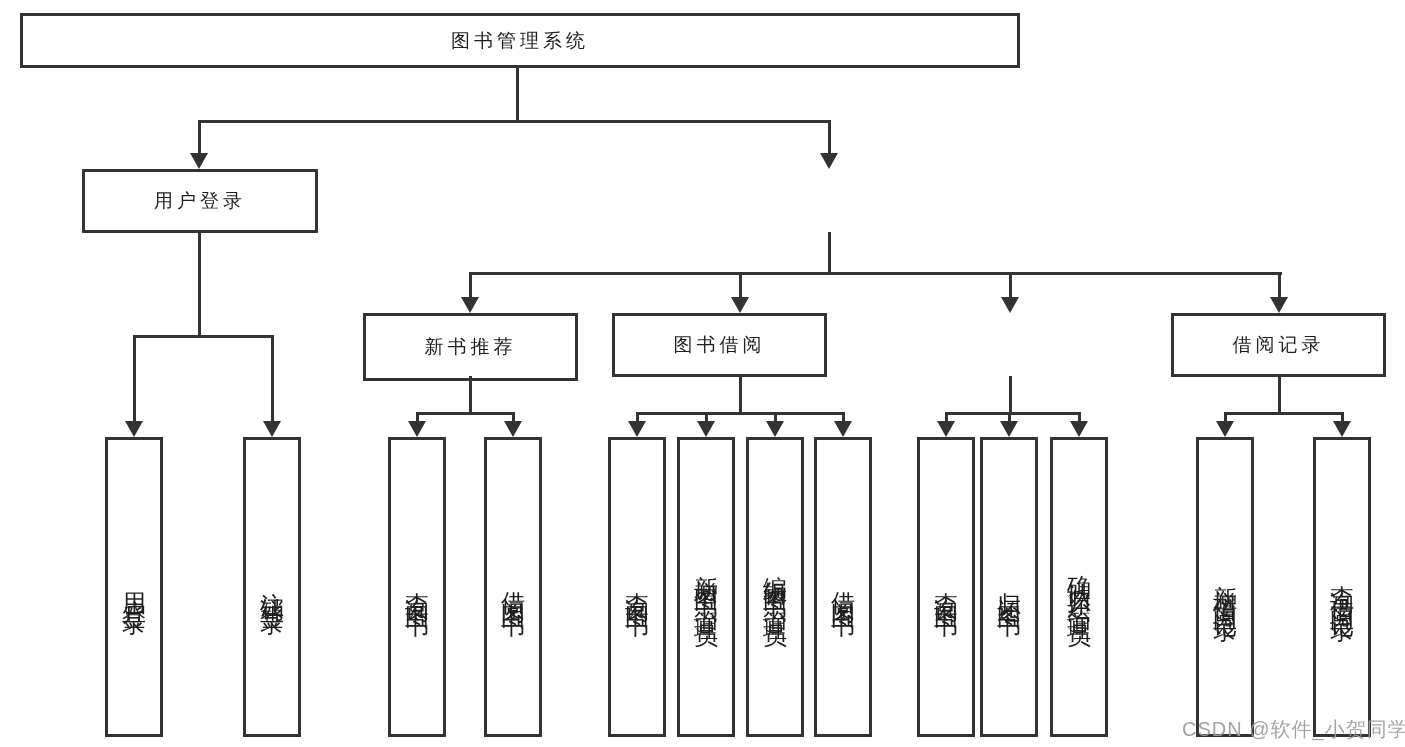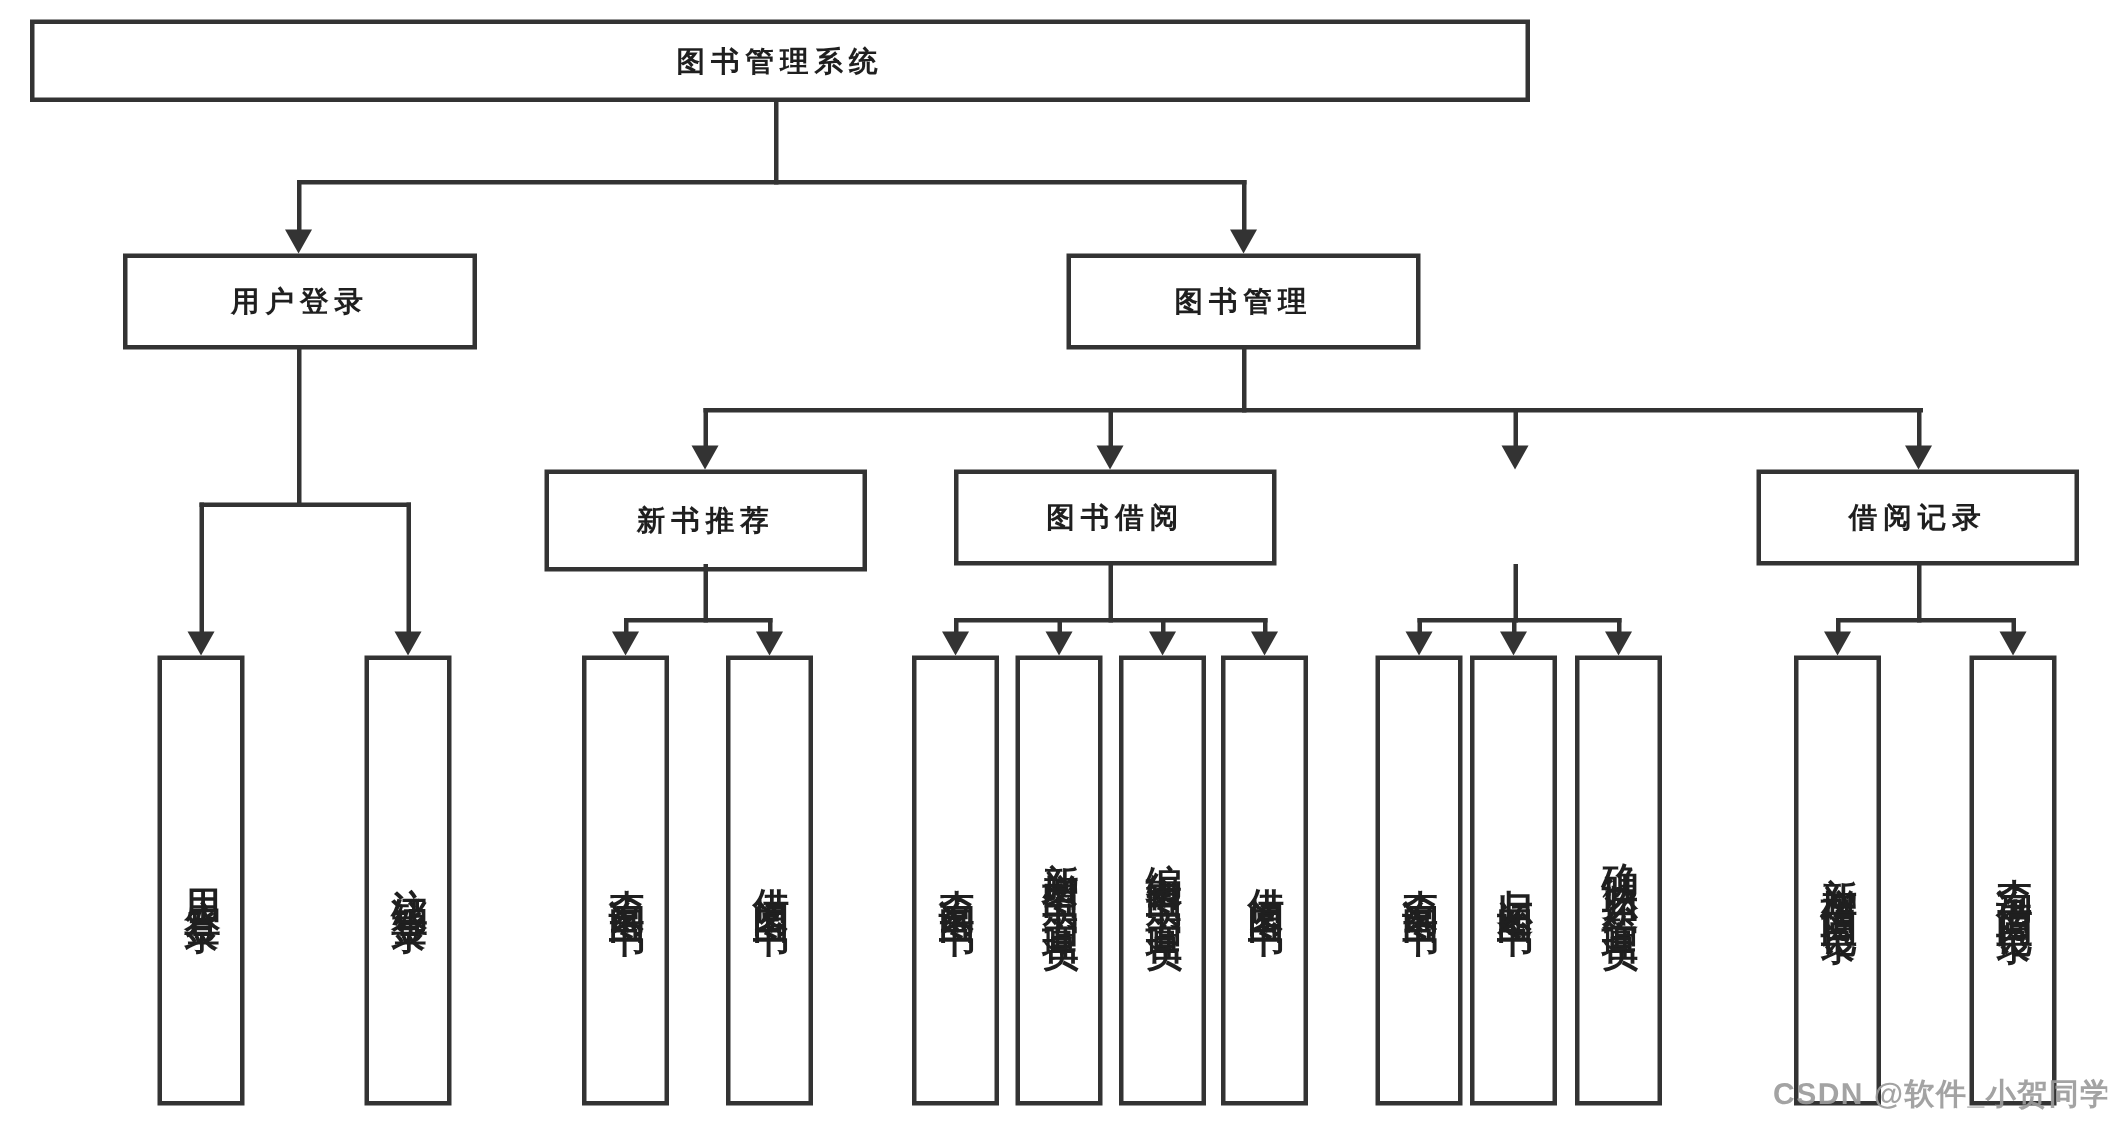--- a/index.html
+++ b/index.html
@@ -9,21 +9,20 @@
     --wm:#9c9c9c;
   }
   html,body{margin:0;padding:0;background:#ffffff;}
   .stage{
     position:relative;
     width:1405px;height:747px;
     background:var(--fill);
     overflow:hidden;
     font-family:"Liberation Sans","DejaVu Sans",sans-serif;
     color:var(--text);
-    font-weight:bold;
   }
   .box{
     position:absolute;
     box-sizing:border-box;
     background:var(--fill);
     border:3px solid var(--stroke);
     display:flex;
     align-items:center;
     justify-content:center;
   }
@@ -65,28 +64,25 @@
 
 <div class="stage">
 
   <div class="box hbox" style="left:20px;top:13px;width:1000px;height:55px">
     <span>图书管理系统</span>
   </div>
 
   <div class="box hbox" style="left:82px;top:169px;width:236px;height:64px">
     <span>用户登录</span>
   </div>
-  <div class="box hbox" style="left:711px;top:169px;width:236px;height:64px">
-    <span>图书管理</span>
-  </div>
 
   <div class="box hbox" style="left:363px;top:313px;width:215px;height:68px">
     <span>新书推荐</span>
   </div>
-  <div class="box hbox" style="left:636px;top:313px;width:215px;height:64px">
+  <div class="box hbox" style="left:612px;top:313px;width:215px;height:64px">
     <span>图书借阅</span>
   </div>
   <div class="box hbox" style="left:1171px;top:313px;width:215px;height:64px">
     <span>借阅记录</span>
   </div>
 
   <div class="box vbox" style="left:105px;top:437px;width:58px;height:300px">
     <span class="vtext">用户登录</span>
   </div>
   <div class="box vbox" style="left:243px;top:437px;width:58px;height:300px">

